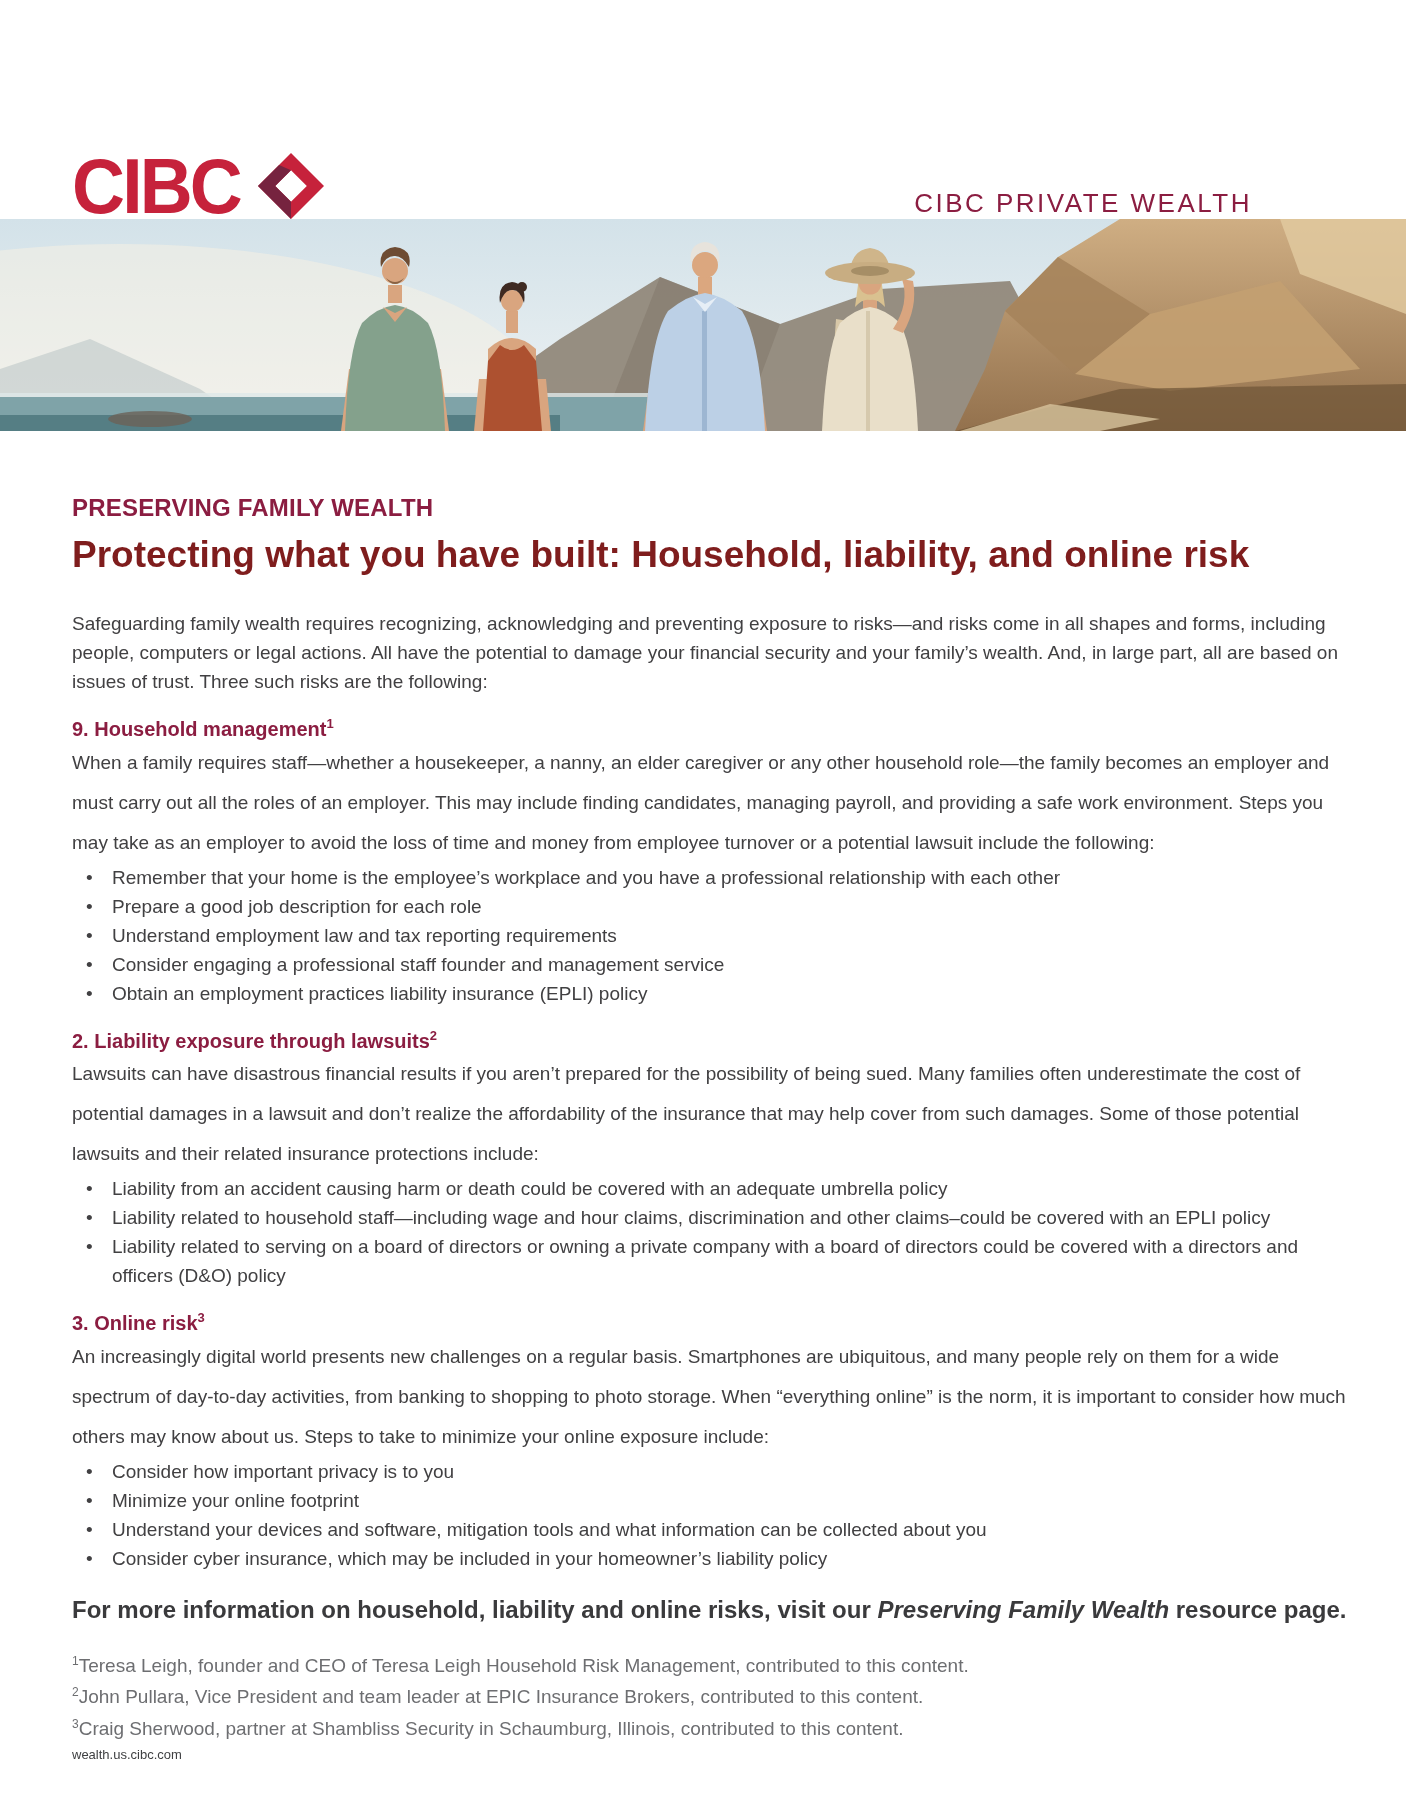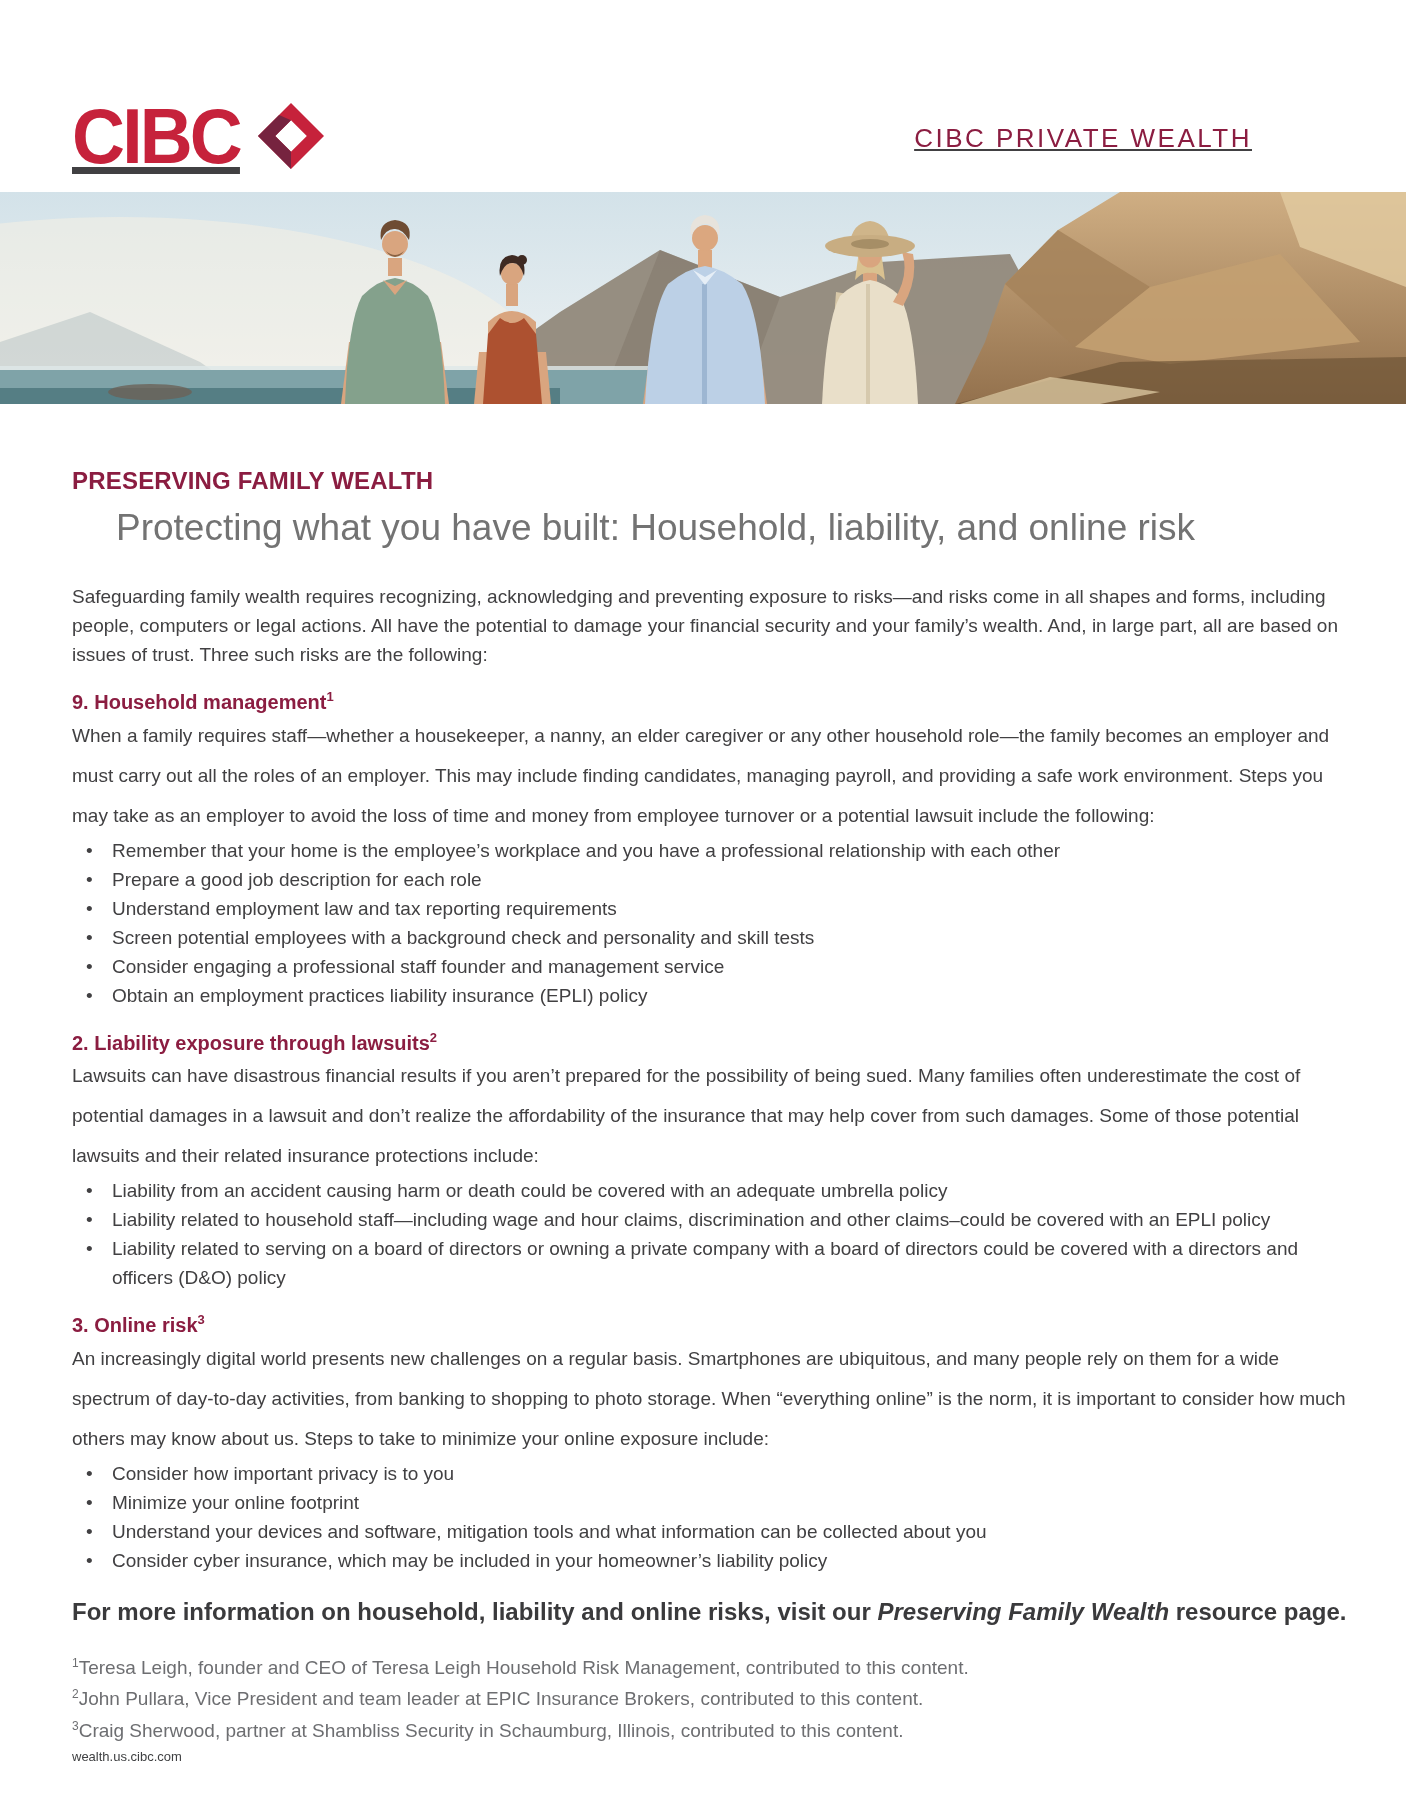--- a/index.html
+++ b/index.html
@@ -4,38 +4,38 @@
 <style>
   * { margin:0; padding:0; box-sizing:border-box; }
   html,body { background:#ffffff; }
   .page {
     position:relative; width:1406px; height:1819px; margin:0 auto;
     background:#ffffff; overflow:hidden;
     font-family:"Liberation Sans", sans-serif; color:#414042;
   }
 
   
-  .header { display:flex; justify-content:space-between; align-items:center;
-            height:192px; padding:80px 72px 0 72px;text-decoration:underline; }
+  .header { display:flex; justify-content:space-between; align-items:flex-end;
+            height:219px; padding:80px 72px 0 72px; }
   .logo { display:flex; align-items:center; }
   .logo-text { font-size:78px; line-height:62px; font-weight:700; letter-spacing:-3px;
                color:#C6223B; display:inline-block; transform:scaleX(.94); transform-origin:left center; }
   .logo-mark { margin-left:6px; display:block; }
   .brand { margin-top:4px; margin-right:82px; font-size:26px; font-weight:400;
            letter-spacing:2.5px; color:#8B1D41; white-space:nowrap; }
 
   
   .hero { width:1406px; height:212px; overflow:hidden; line-height:0; }
 
   
   .main { padding:0 58px 0 72px; }
   .eyebrow { margin-top:62px; font-size:24px; line-height:30px; font-weight:700;
              color:#8B1D41; letter-spacing:.2px; }
-  .title { margin-top:6px; font-size:37px; line-height:52px; font-weight:400;
-           color:#737373; max-width:1180px;margin-left:44px; }
+  .title { margin-top:6px; font-size:37px; line-height:52px; font-weight:700;
+           color:#7f1d1d; max-width:1180px; }
   .intro { margin-top:28px; font-size:19px; line-height:29px; }
 
   .section { margin-top:14px; }
   .section h2 { font-size:20px; line-height:28px; font-weight:700; color:#8B1D41; }
   .section h2 sup { font-size:13px; }
   .section .body { font-size:19px; line-height:40px; }
   .bullets { list-style:none; }
   .bullets li { position:relative; padding-left:40px; font-size:19px; line-height:29px; }
   .bullets li::before { content:"\2022"; position:absolute; left:14px; color:#414042; }
 
@@ -145,21 +145,20 @@
     <h1 class="title">Protecting what you have built: Household, liability, and online risk</h1>
     <p class="intro">Safeguarding family wealth requires recognizing, acknowledging and preventing exposure to risks—and risks come in all shapes and forms, including people, computers or legal actions. All have the potential to damage your financial security and your family’s wealth. And, in large part, all are based on issues of trust. Three such risks are the following:</p>
 
     <div class="section">
       <h2><span>9. Household management</span><sup>1</sup></h2>
       <p class="body">When a family requires staff—whether a housekeeper, a nanny, an elder caregiver or any other household role—the family becomes an employer and must carry out all the roles of an employer. This may include finding candidates, managing payroll, and providing a safe work environment. Steps you may take as an employer to avoid the loss of time and money from employee turnover or a potential lawsuit include the following:</p>
       <ul class="bullets">
         <li>Remember that your home is the employee’s workplace and you have a professional relationship with each other</li>
         <li>Prepare a good job description for each role</li>
         <li>Understand employment law and tax reporting requirements</li>
-        <li>Screen potential employees with a background check and personality and skill tests</li>
         <li>Consider engaging a professional staff founder and management service</li>
         <li>Obtain an employment practices liability insurance (EPLI) policy</li>
       </ul>
     </div>
 
     <div class="section">
       <h2><span>2. Liability exposure through lawsuits</span><sup>2</sup></h2>
       <p class="body">Lawsuits can have disastrous financial results if you aren’t prepared for the possibility of being sued. Many families often underestimate the cost of potential damages in a lawsuit and don’t realize the affordability of the insurance that may help cover from such damages. Some of those potential lawsuits and their related insurance protections include:</p>
       <ul class="bullets">
         <li>Liability from an accident causing harm or death could be covered with an adequate umbrella policy</li>

